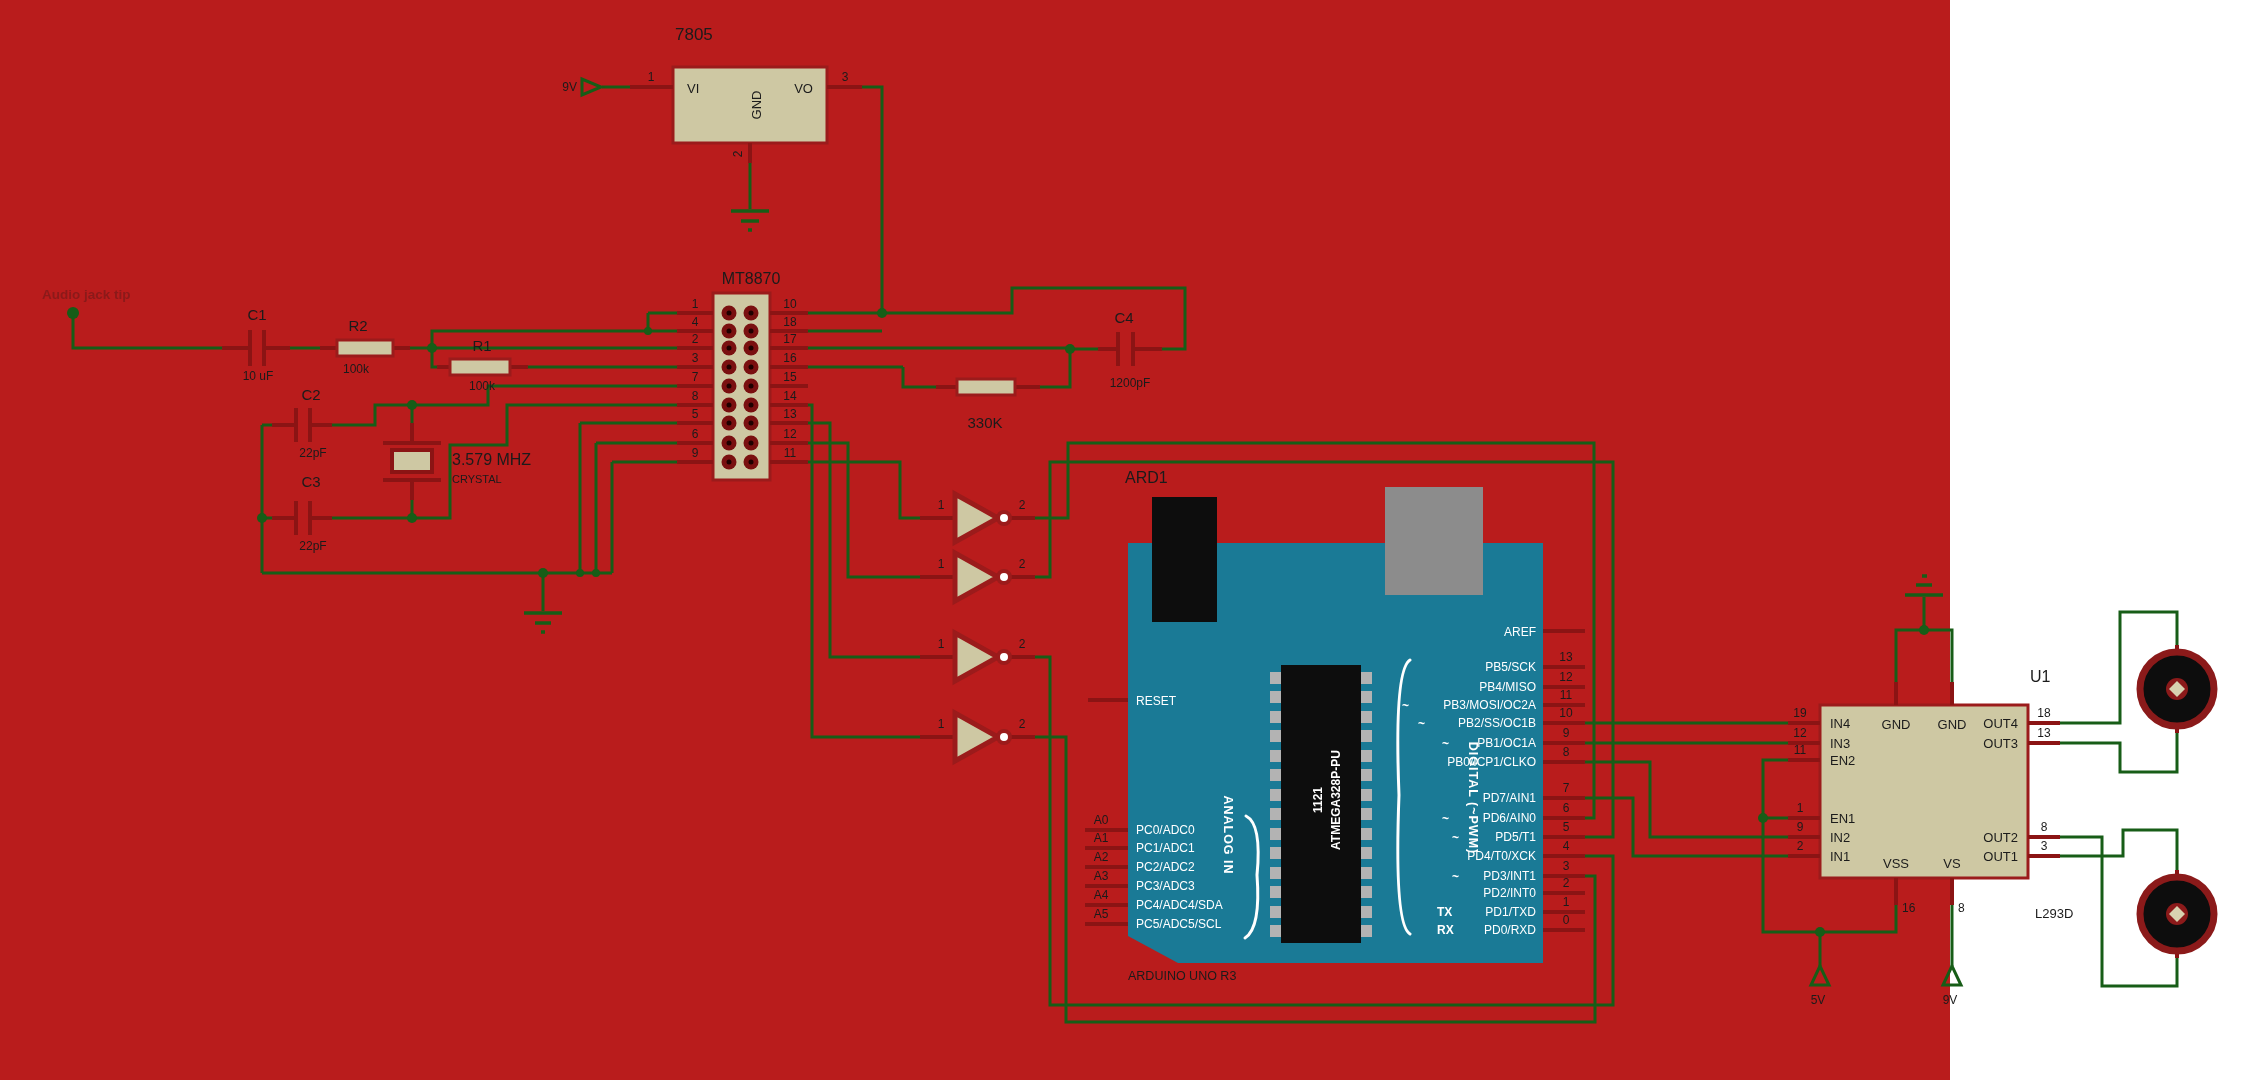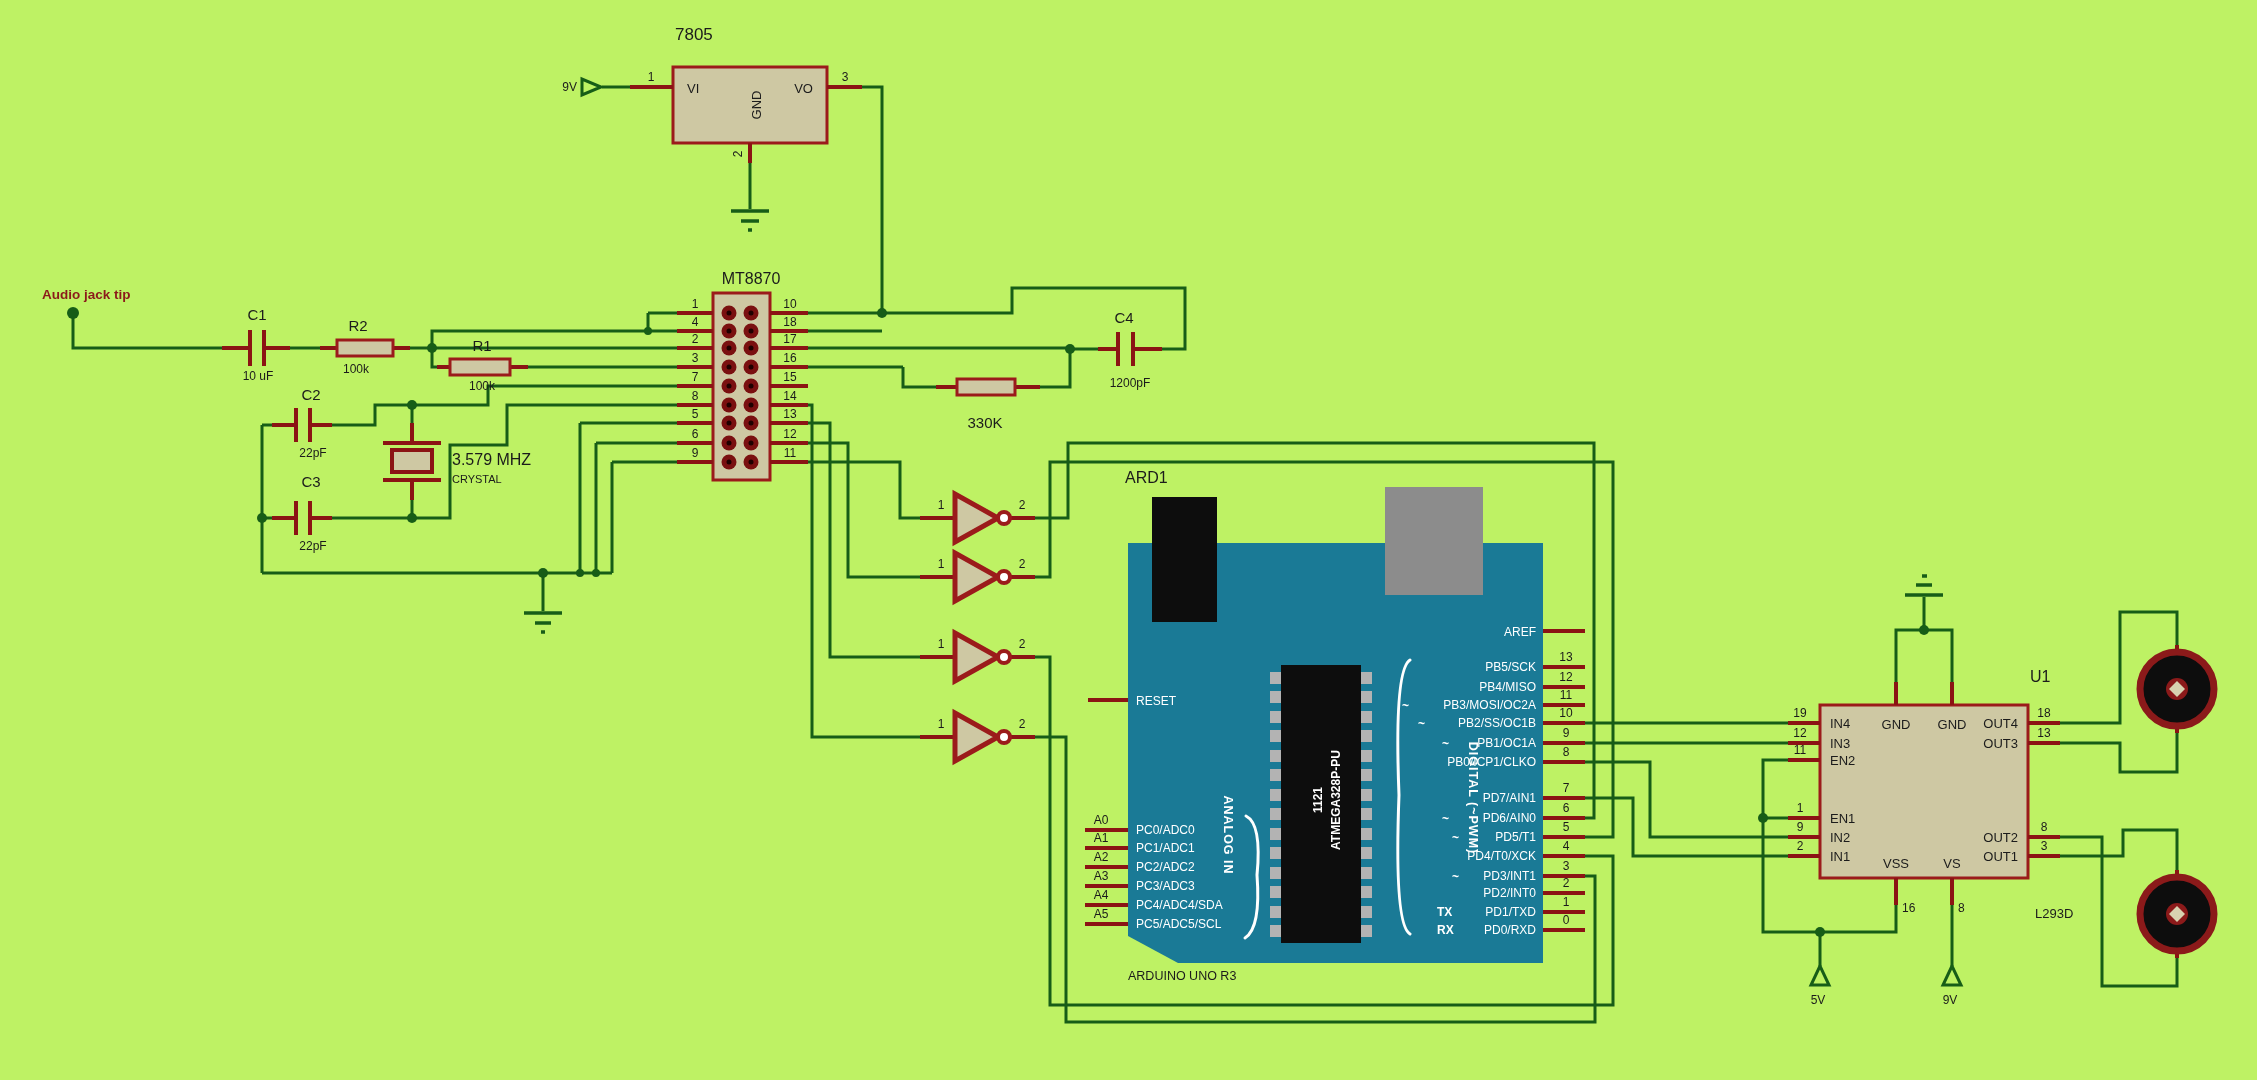--- a/index.html
+++ b/index.html
@@ -1,16 +1,16 @@
 <!DOCTYPE html>
 <html><head>
 <meta charset="utf-8">
 <style>
   html,body{margin:0;padding:0;background:#fff;}
-  #stage{width:2257px;height:1080px;position:relative;background:#bef264;}
+  #stage{width:1950px;height:1080px;position:relative;background:#b91c1c;}
   svg{display:block;}
   text{font-family:"Liberation Sans",sans-serif;fill:#1b1b1b;}
   .ref{font-size:16px;}
   .big{font-size:17px;}
   .cname{font-size:15px;}
   .val{font-size:12px;}
   .small{font-size:11px;}
   .pinnum{font-size:12px;}
   .inlab{font-size:13px;}
   .wlab{fill:#ffffff;font-size:12px;}

